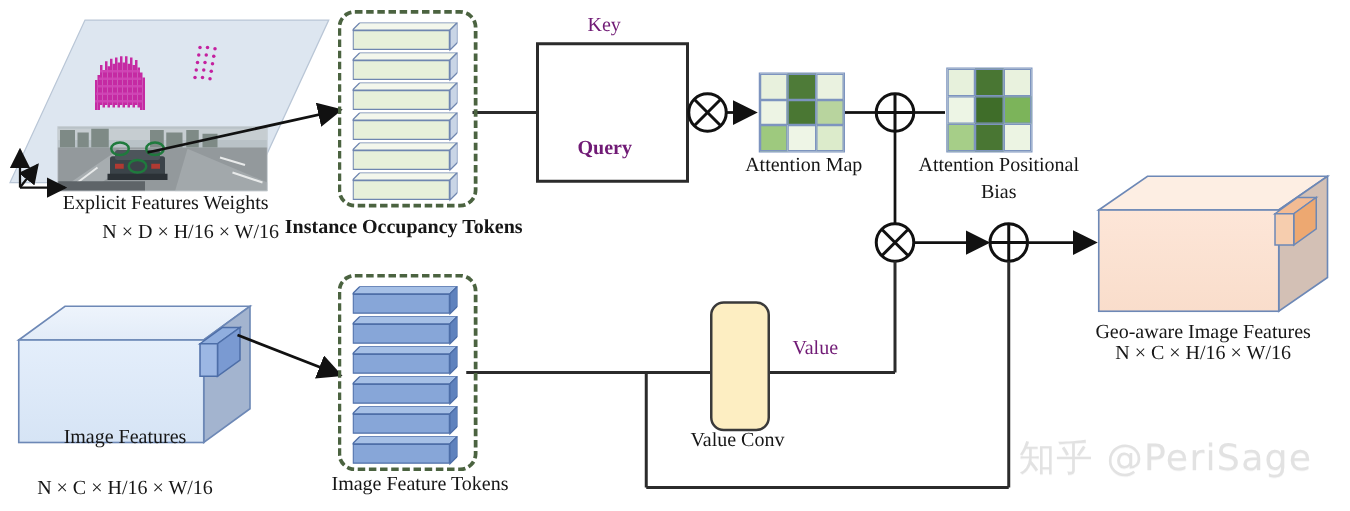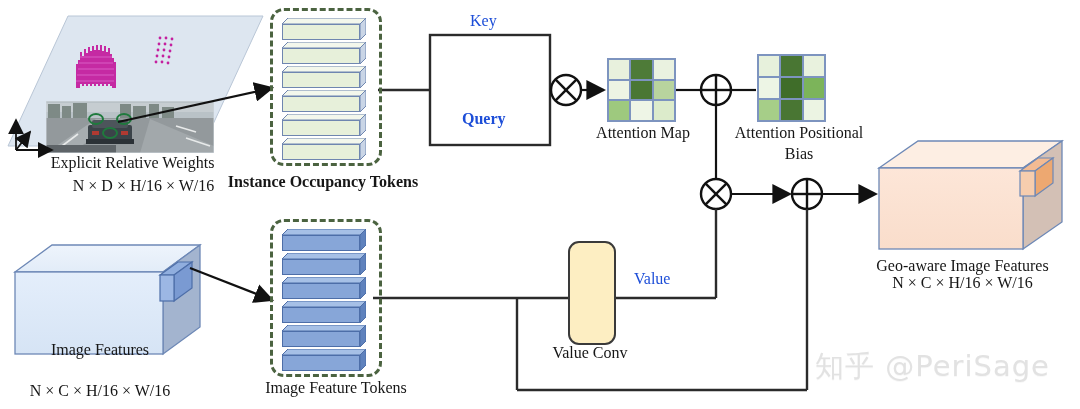--- a/index.html
+++ b/index.html
@@ -2,21 +2,21 @@
 <html><head>
 <meta charset="utf-8">
 <style>
   html,body{margin:0;padding:0;background:#ffffff;}
   body{width:1080px;height:409px;position:relative;overflow:hidden;
        font-family:"Liberation Serif","DejaVu Serif",serif;color:#1a1a1a;}
   #stage{position:absolute;inset:0;}
   svg.layer{position:absolute;left:0;top:0;width:1080px;height:409px;}
   .lbl{position:absolute;text-align:center;font-size:16px;line-height:19px;
        color:#161616;white-space:nowrap;}
-  .inline-lbl{position:absolute;font-size:16px;color:#1d4ed8;white-space:nowrap;}
+  .inline-lbl{position:absolute;font-size:16px;color:#701a75;white-space:nowrap;}
 
   
   .tokgroup{position:absolute;border:3px dashed #4b6340;border-radius:14px;}
 
   
   .tokbar{position:absolute;}
 
   
   #watermark{position:absolute;left:815px;top:347px;font-size:29px;letter-spacing:1px;
      color:#e2e2e2;font-family:"DejaVu Sans","Liberation Sans",sans-serif;
@@ -338,22 +338,22 @@
     <i style="background: rgb(237, 245, 229);"></i>
       <i style="background: rgb(63, 109, 41);"></i>
       <i style="background: rgb(124, 180, 90);"></i>
     <i style="background: rgb(166, 206, 136);"></i>
       <i style="background: rgb(73, 118, 51);"></i>
       <i style="background: rgb(236, 244, 227);"></i>
   </div>
 
   <div id="value-conv" style="left:568px;top:241px;width:44px;height:100px;"></div>
 
-  <div class="lbl" style="left:0px;top:153px;width:265px;">Explicit Relative Weights</div>
-  <div class="lbl" style="left:11px;top:176px;width:265px;">N × D × H/16 × W/16</div>
+  <div class="lbl" style="left:0px;top:153px;width:265px;">Explicit Features Weights</div>
+  <div class="lbl" style="left:0px;top:176px;width:265px;padding-left:20px;">N × D × H/16 × W/16</div>
 
   <div class="lbl" style="left:213px;top:172px;width:220px;font-weight:bold;">Instance Occupancy Tokens</div>
 
   <div class="lbl" style="left:0px;top:340px;width:200px;">Image Features</div>
   <div class="lbl" style="left:0px;top:381px;width:200px;">N × C × H/16 × W/16</div>
 
   <div class="lbl" style="left:230px;top:378px;width:212px;">Image Feature Tokens</div>
 
   <div class="inline-lbl" style="left:470px;top:12px;">Key</div>
   <div class="inline-lbl" style="left:462px;top:110px;font-weight:bold;">Query</div>

